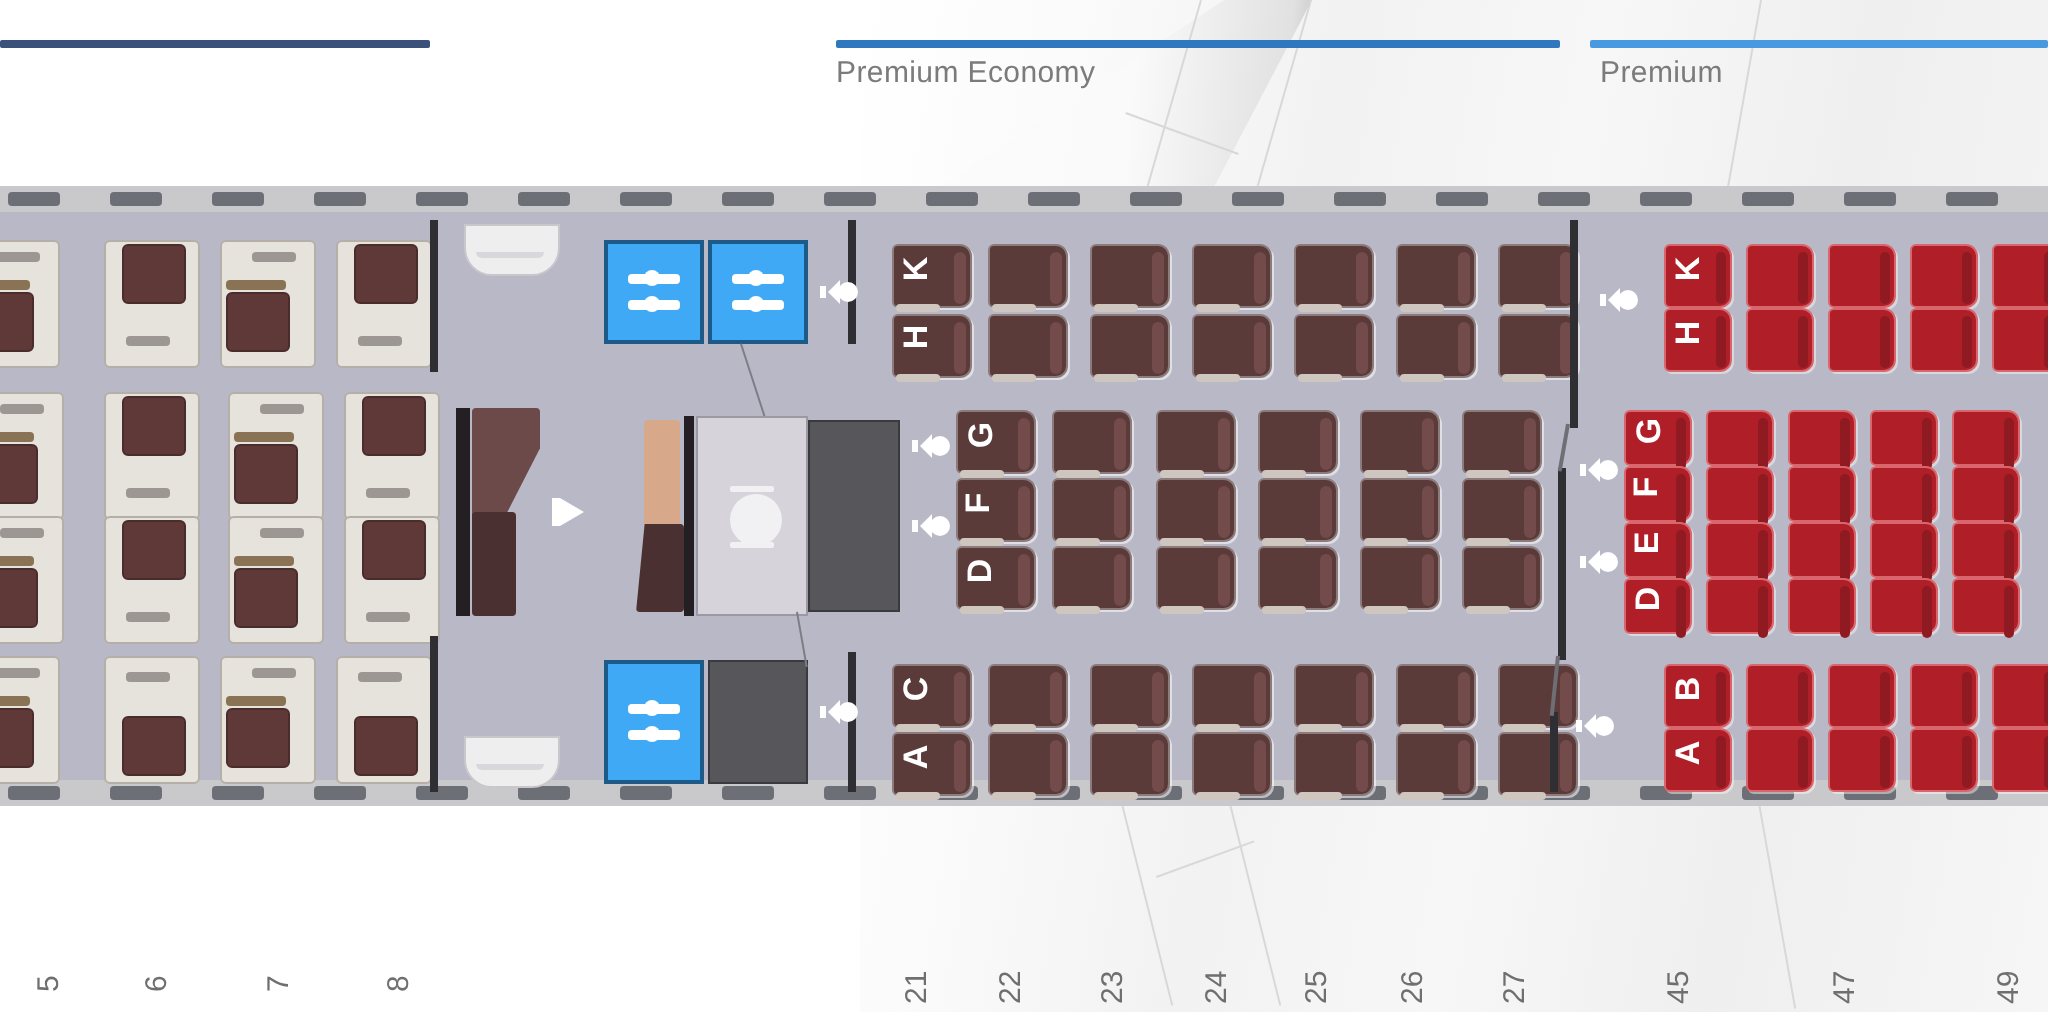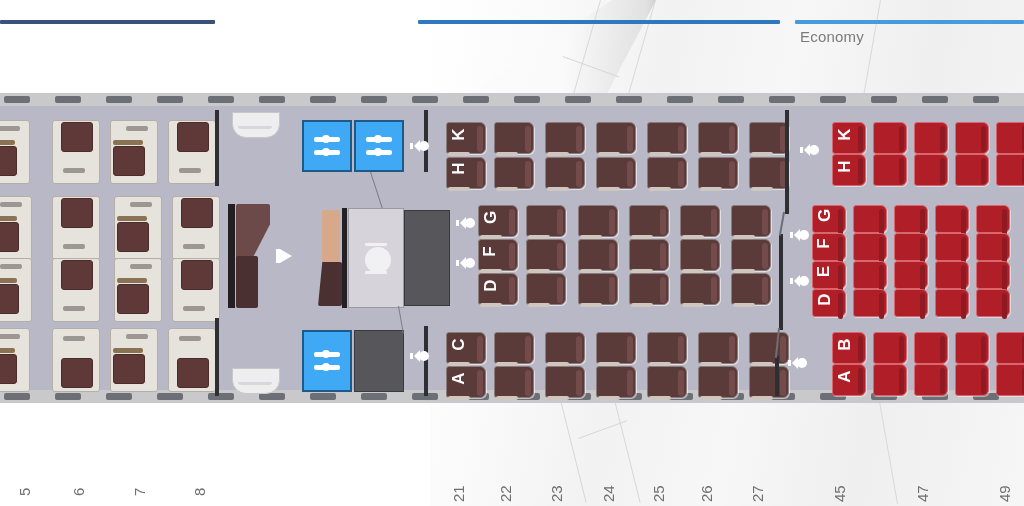--- a/index.html
+++ b/index.html
@@ -152,23 +152,24 @@
   <div class="wing-line" style="left:880px;top:0;width:1px;height:104px;transform:rotate(10deg);"></div>
   <div class="wing-line" style="left:560px;top:400px;width:1px;height:106px;transform:rotate(-14deg);"></div>
   <div class="wing-line" style="left:614px;top:400px;width:1px;height:106px;transform:rotate(-14deg);"></div>
   <div class="wing-line" style="left:578px;top:438px;width:52px;height:1px;transform:rotate(-20deg);"></div>
   <div class="wing-line" style="left:878px;top:396px;width:1px;height:110px;transform:rotate(-10deg);"></div>
   <div class="wing-line" style="left:430px;top:400px;width:594px;height:1px;background:#e4e4e4;"></div>
 
   <div class="cabin-rule" style="left:0;top:20px;width:215px;background:#3a5279;"></div>
 
   <div class="cabin-rule" style="left:418px;top:20px;width:362px;background:#2f78bf;"></div>
+  <div class="cabin-label" style="left:418px;top:28px;">Premium Economy</div>
 
   <div class="cabin-rule" style="left:795px;top:20px;width:229px;background:#489ae0;"></div>
-  <div class="cabin-label" style="left:800px;top:28px;">Economy</div>
+  <div class="cabin-label" style="left:800px;top:28px;">Premium</div>
 
   <div class="fuselage">
 
     <div class="hatrack top">
         <div class="bin" style="left: 4px;"></div>
         <div class="bin" style="left: 55px;"></div>
         <div class="bin" style="left: 106px;"></div>
         <div class="bin" style="left: 157px;"></div>
         <div class="bin" style="left: 208px;"></div>
         <div class="bin" style="left: 259px;"></div>

